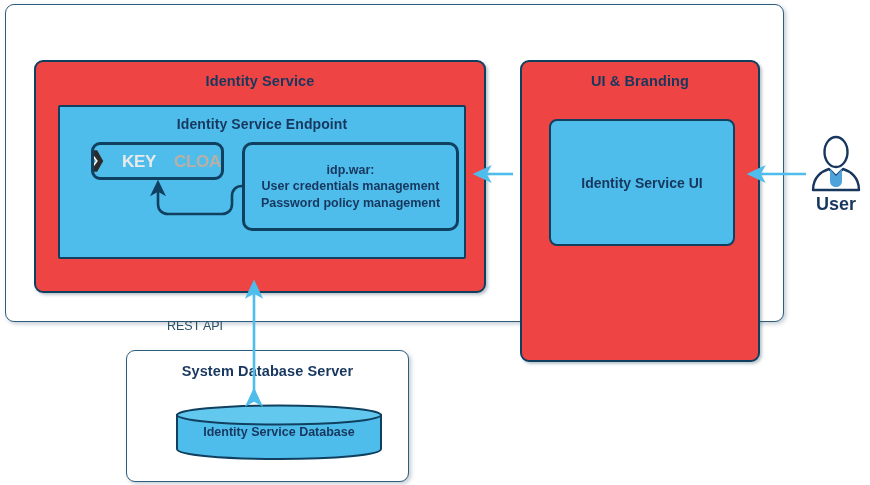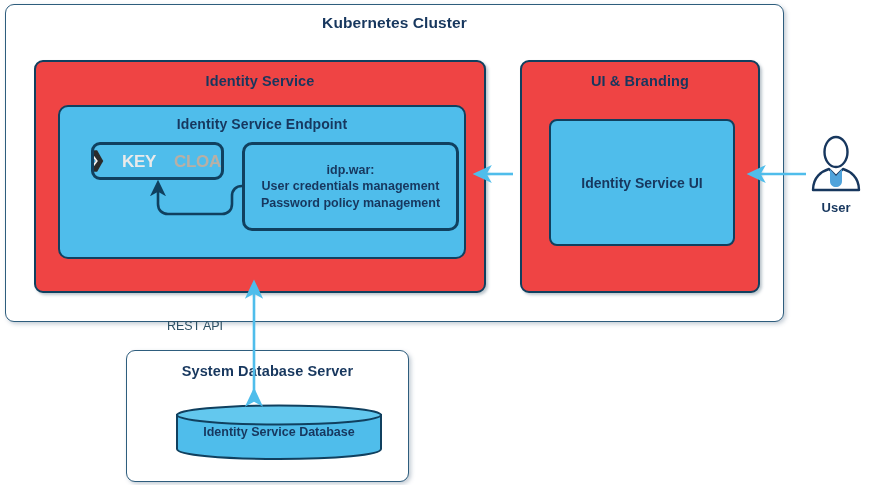--- a/index.html
+++ b/index.html
@@ -31,21 +31,21 @@
   }
   .blue-box {
     background: #ef4444;
     border: 2.5px solid #10405F;
     border-radius: 9px;
     box-shadow: 2px 2px 3px rgba(60,90,110,0.35);
   }
   .inner-blue-box {
     background: #4FBDEB;
     border: 2.5px solid #10405F;
-    border-radius: 10px;
+    border-radius: 2px;
   }
 
   .box-title {
     position: absolute;
     left: 0;
     right: 0;
     text-align: center;
     font-weight: bold;
     color: #17375E;
     letter-spacing: 0.1px;
@@ -109,21 +109,21 @@
     position: absolute;
     left: 100px;
     top: 212px;
     font-size: 12.5px;
     color: #2B4F63;
     font-family: "Liberation Sans", sans-serif;
     white-space: nowrap;
     margin-left: 7px;
   }
 
-  #ui-branding       { left: 514px; top: 55px; width: 240px; height: 233px; }
+  #ui-branding       { left: 514px; top: 55px; width: 240px; height: 302px; }
   #ui-branding-title { top: 11px; font-size: 14.5px; }
 
   #identity-service-ui {
     left: 27px; top: 57px; width: 186px; height: 127px;
     border-radius: 8px;
     border-width: 2.5px;
     display: flex;
     align-items: center;
     justify-content: center;
   }
@@ -153,41 +153,40 @@
 
   
   #user-actor {
     position: absolute;
     left: 806px; top: 135px; width: 60px; height: 80px;
     text-align: center;
   }
   #user-actor .user-caption {
     position: absolute;
     left: 0; right: 0; bottom: 0;
-    font-size: 13px;
+    font-size: 18px;
     font-weight: bold;
     color: #17375E;
     margin-top: 20px;
   }
 
   
   #connectors {
     position: absolute;
     left: 0; top: 0;
     width: 870px; height: 485px;
     pointer-events: none;
   }
 </style>
 </head>
 <body>
 
 <div id="canvas">
 
   <div class="box outer-box" id="k8s-cluster">
-    <div class="box-title" id="k8s-title">Kubernetes Cluster</div>
 
     <div class="box blue-box" id="identity-service">
       <div class="box-title" id="identity-service-title">Identity Service</div>
 
       <div class="box inner-blue-box" id="identity-endpoint">
         <div class="box-title" id="identity-endpoint-title">Identity Service Endpoint</div>
 
         <div class="box inner-blue-box" id="keycloak-box">
           <div class="kc-logo-wrap">
             <svg class="kc-mark" viewBox="0 0 34 30">

